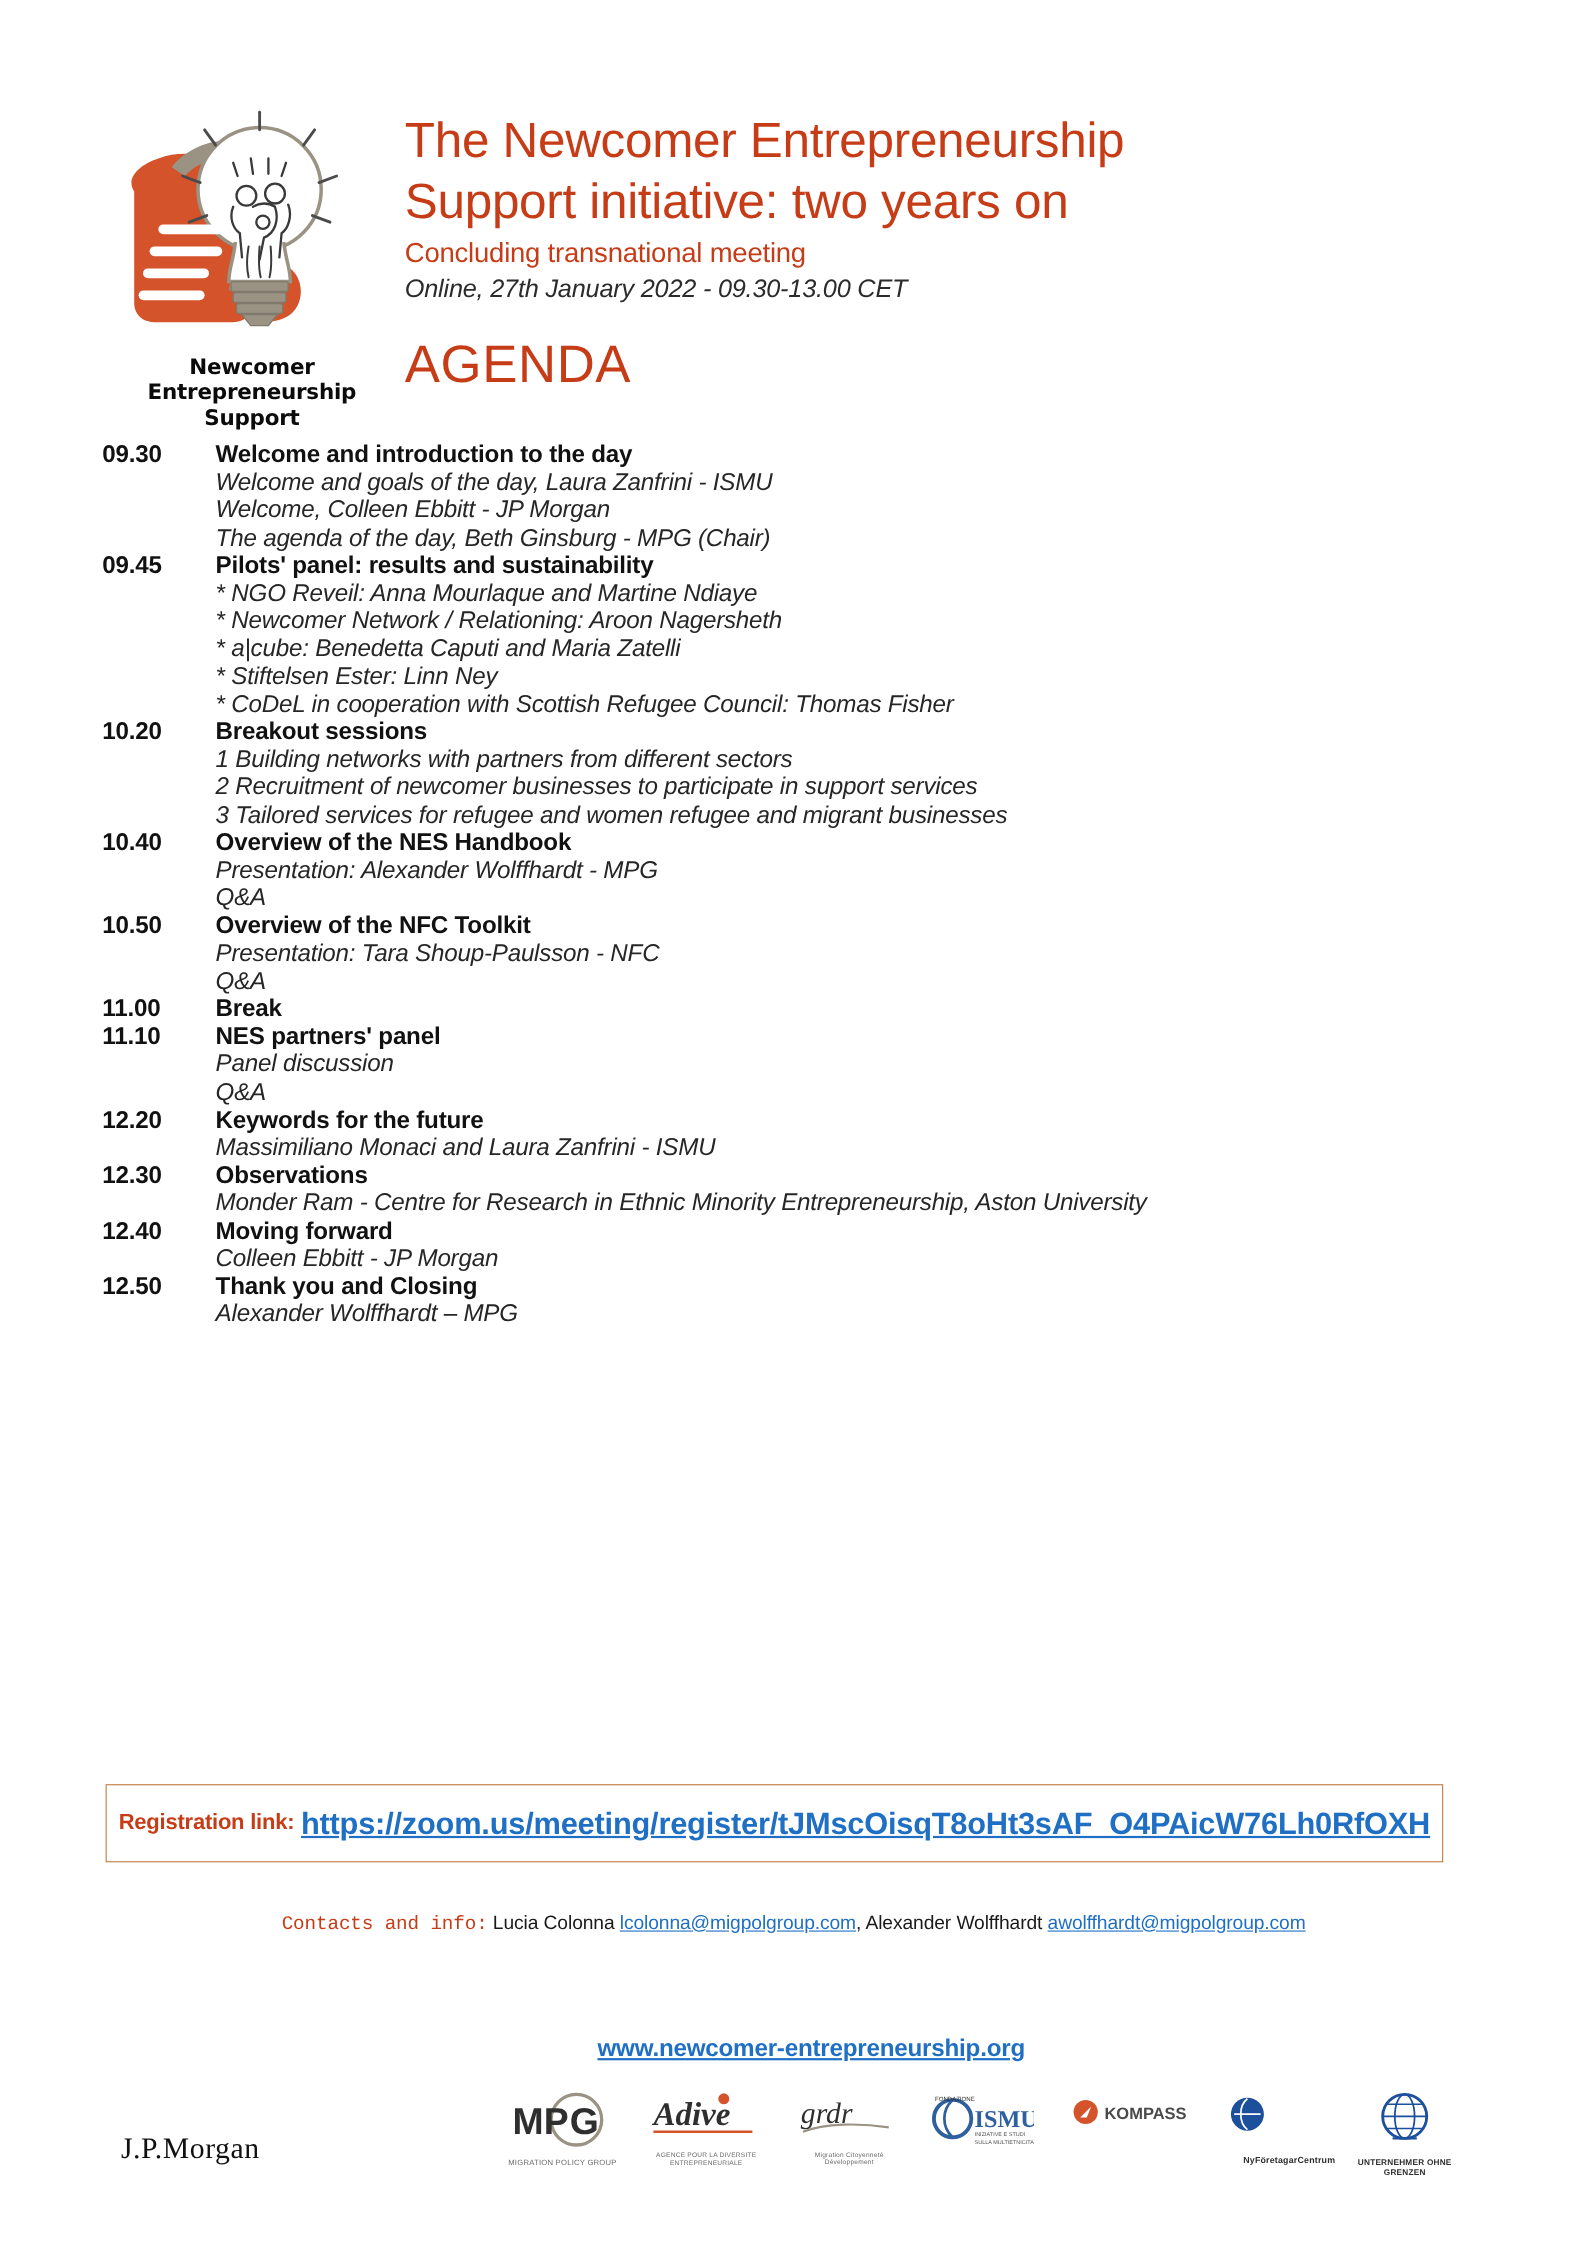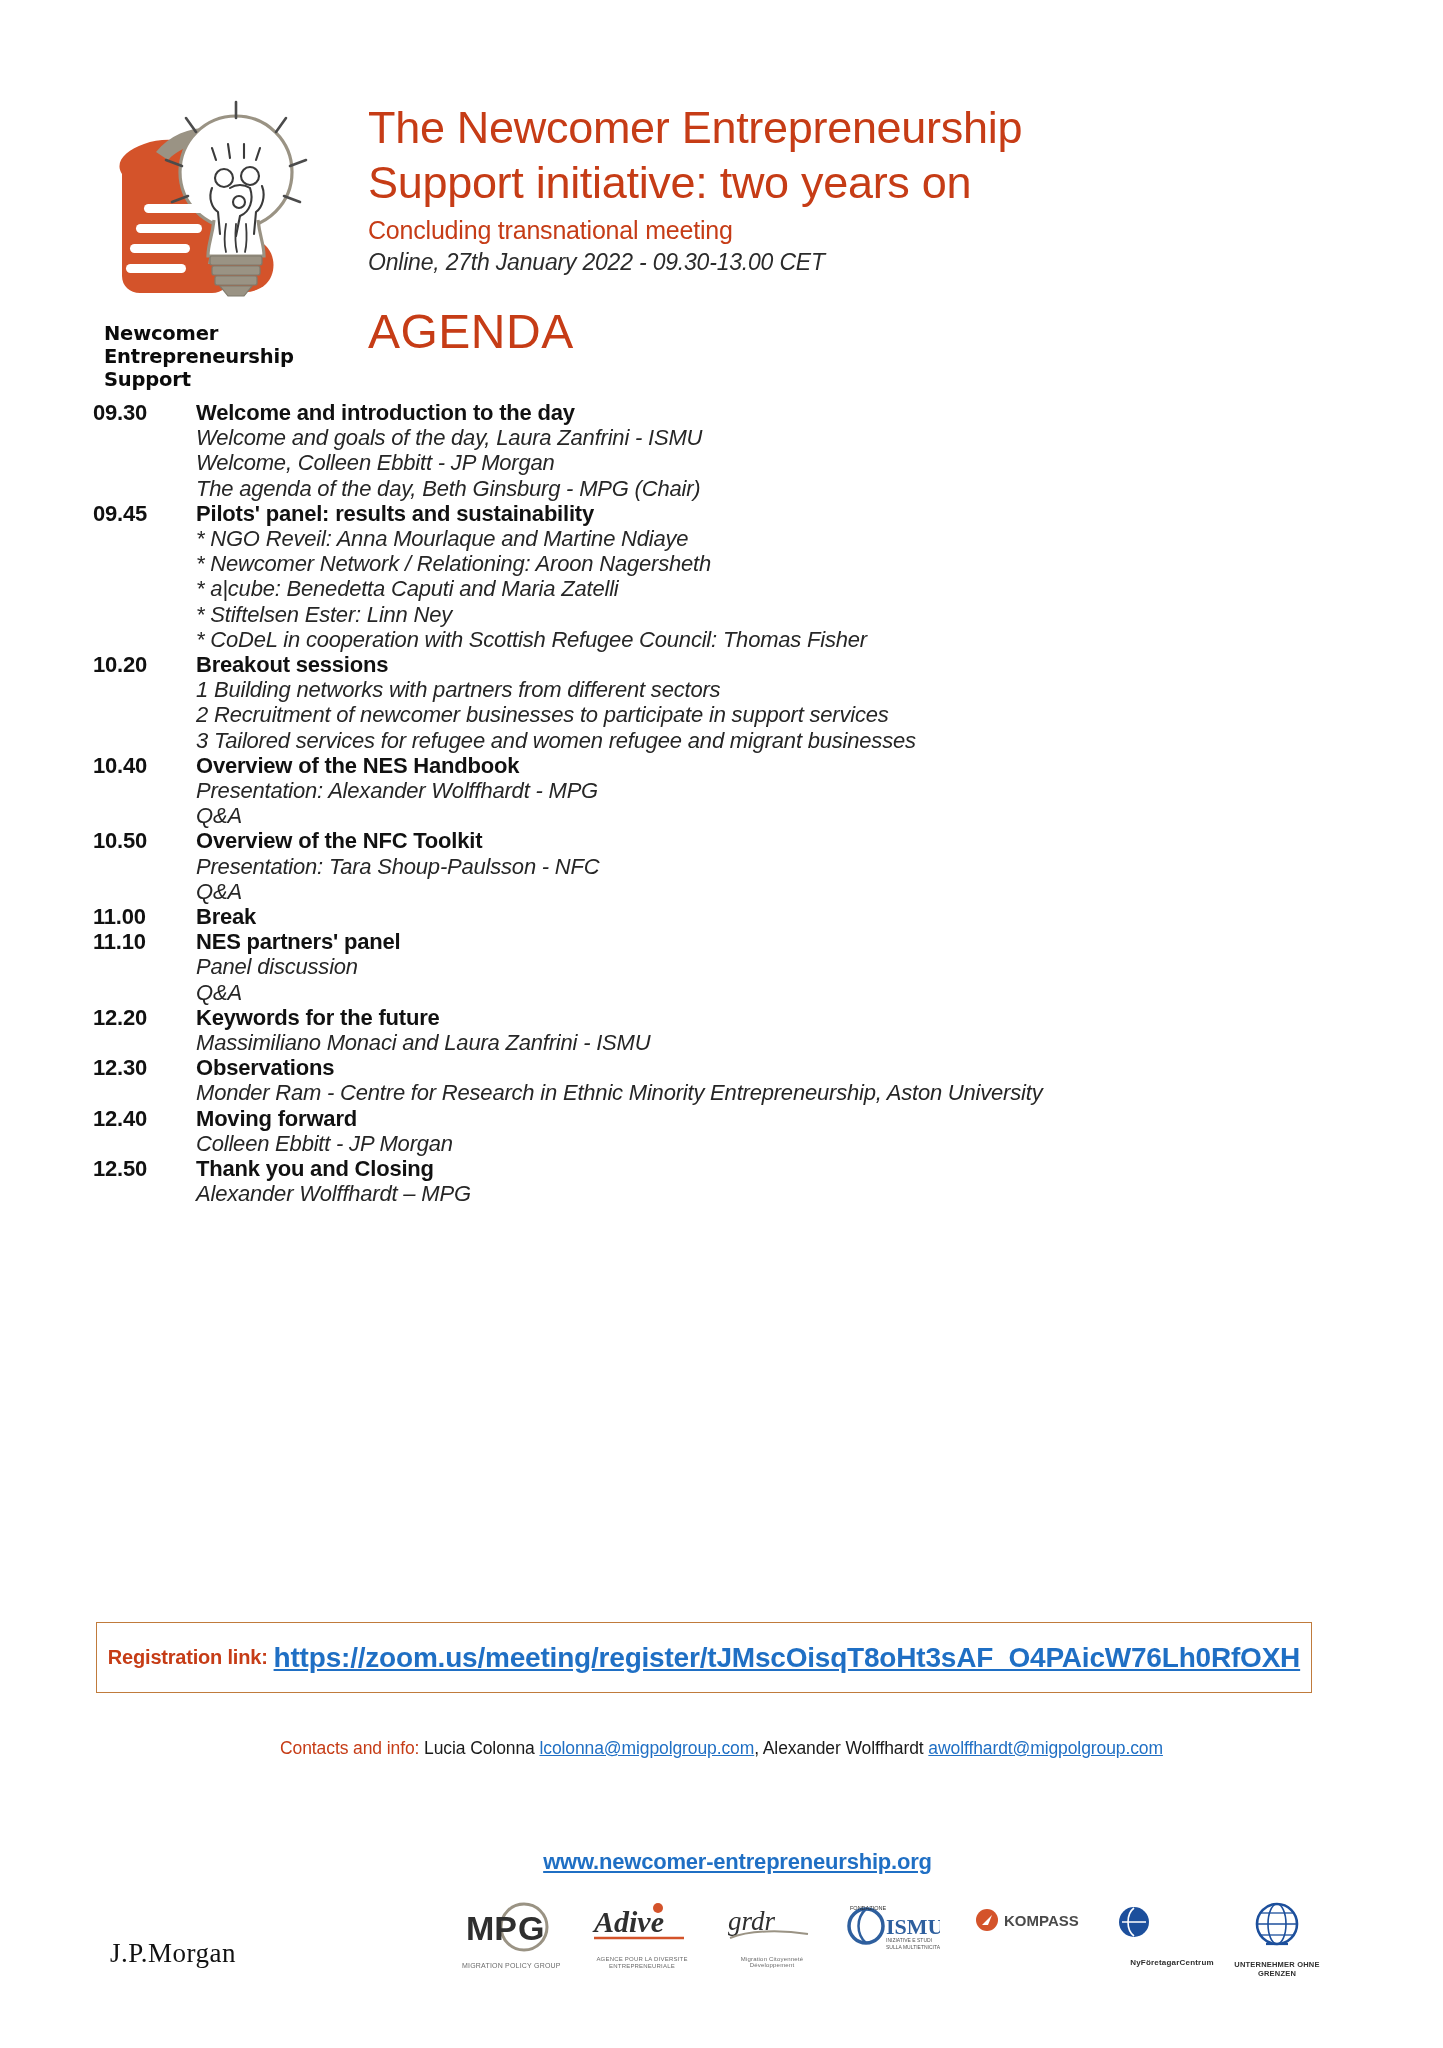--- a/index.html
+++ b/index.html
@@ -19,20 +19,21 @@
   .logo-block { position:absolute; left:104px; top:88px; width:250px; }
   .logo-art { position:relative; width:250px; height:220px; }
   .logo-caption {
     margin-top:14px;
     font-family:"DejaVu Sans", sans-serif;
     font-weight:bold;
     font-size:19.5px;
     line-height:23px;
     letter-spacing:-0.2px;
     color:#0b0b0b;
+    text-align:center;
   }
 
   .title-block { position:absolute; left:368px; top:100px; width:1000px; }
   .title-line {
     color:#c63c16;
     font-size:45px;
     line-height:55px;
     font-weight:400;
     letter-spacing:-0.3px;
     white-space:nowrap;
@@ -94,21 +95,21 @@
   .reg-url {
     color:#1f6fc4; font-size:28px; font-weight:bold;
     text-decoration:underline; letter-spacing:-0.2px; margin-left:6px;
   }
 
   
   .contacts {
     position:absolute; left:0; top:1738px; width:1443px;
     text-align:center; font-size:17.5px; letter-spacing:-0.1px;
   }
-  .contacts .c-lead { color:#c63c16; }
+  .contacts .c-lead { color:#c63c16;font-family:Liberation Mono, monospace; }
   .contacts .c-name { color:#1a1a1a; }
   .contacts .c-mail { color:#1f6fc4; text-decoration:underline; }
 
   .website {
     position:absolute; left:0; top:1849px; width:1443px;
     text-align:center;
     padding-left:16px;
   }
   .website a {
     color:#1f6fc4; font-size:22px; font-weight:bold;

